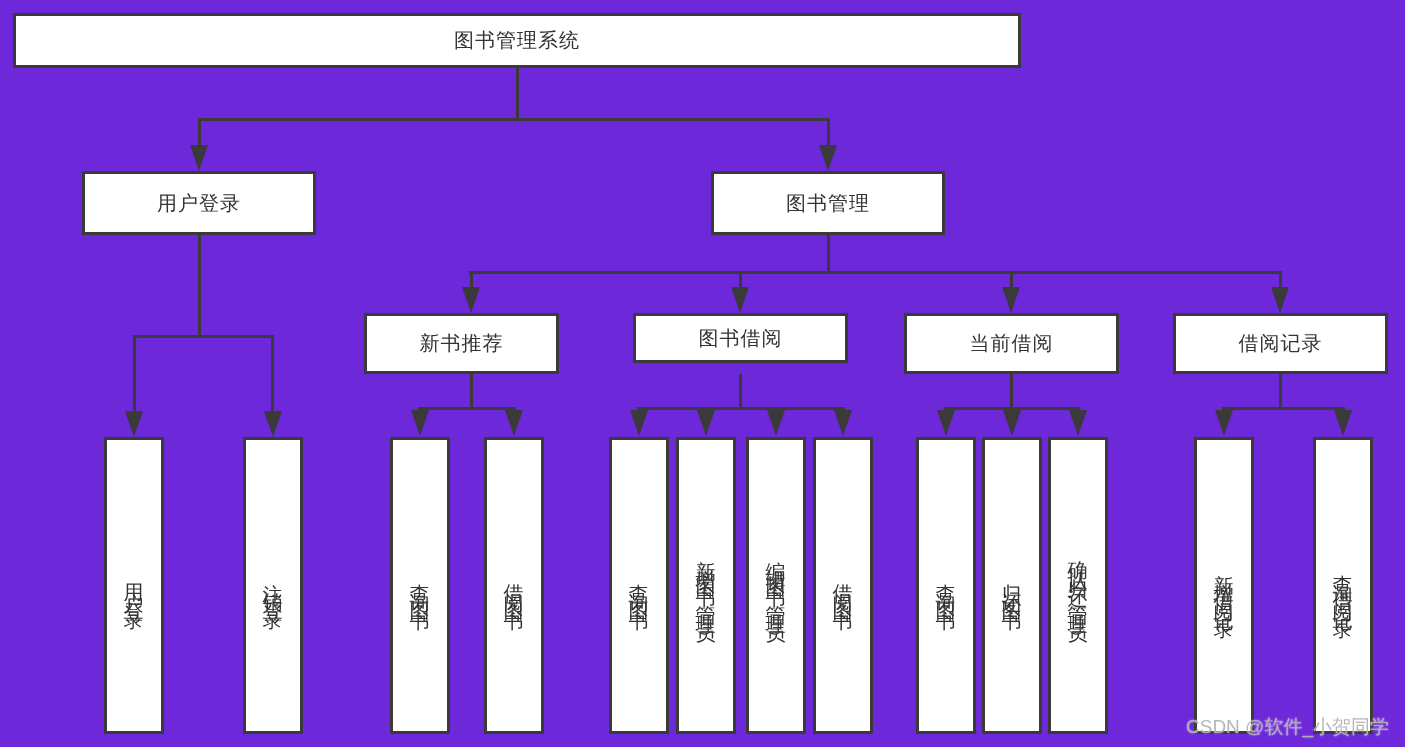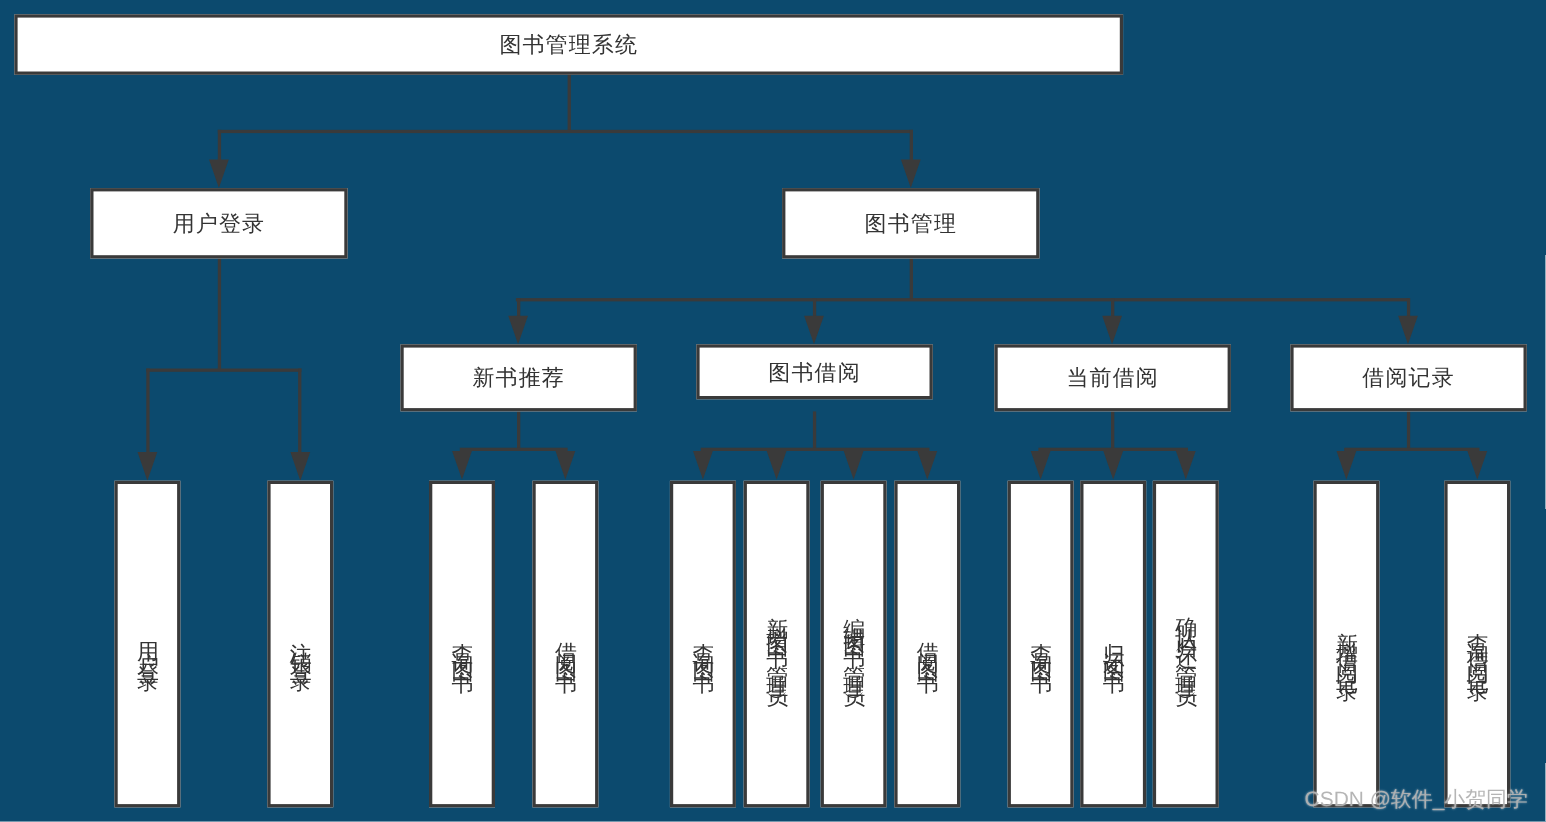--- a/index.html
+++ b/index.html
@@ -5,21 +5,21 @@
   html, body {
     margin: 0;
     padding: 0;
     background: #ffffff;
     font-family: "Liberation Sans", "DejaVu Sans", sans-serif;
   }
   .stage {
     position: relative;
     width: 1405px;
     height: 747px;
-    background: #0c4a6e;
+    background: #6d28d9;
     overflow: hidden;
   }
   .box {
     position: absolute;
     background: #ffffff;
     border: 3px solid #3a3a3a;
     box-sizing: border-box;
     display: flex;
     align-items: center;
     justify-content: center;
@@ -117,21 +117,21 @@
     <span>图书管理系统</span>
   </div>
 
   <div class="box hbox" style="left:82px;top:171px;width:234px;height:64px">
     <span>用户登录</span>
   </div>
   <div class="box hbox" style="left:711px;top:171px;width:234px;height:64px">
     <span>图书管理</span>
   </div>
 
-  <div class="box hbox" style="left:364px;top:313px;width:215px;height:61px">
+  <div class="box hbox" style="left:364px;top:313px;width:195px;height:61px">
     <span>新书推荐</span>
   </div>
   <div class="box hbox" style="left:633px;top:313px;width:215px;height:50px">
     <span>图书借阅</span>
   </div>
   <div class="box hbox" style="left:1173px;top:313px;width:215px;height:61px">
     <span>借阅记录</span>
   </div>
   <div class="box hbox" style="left:904px;top:313px;width:215px;height:61px">
     <span>当前借阅</span>

